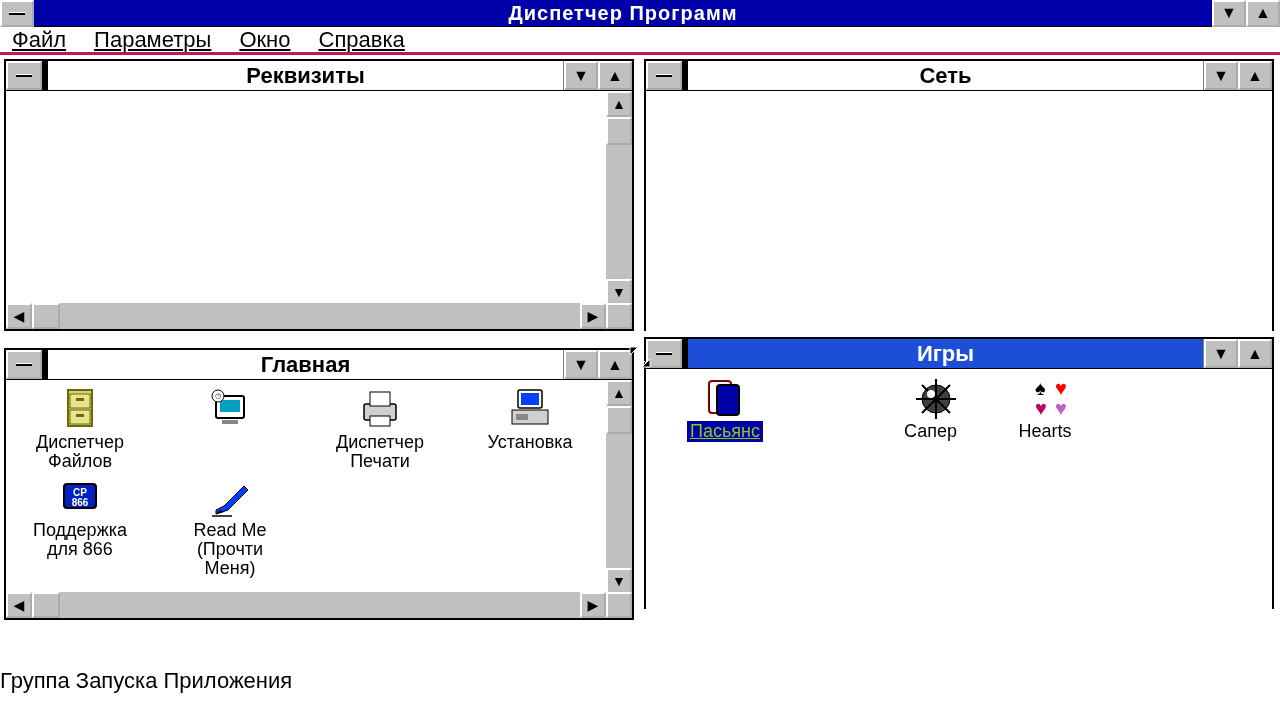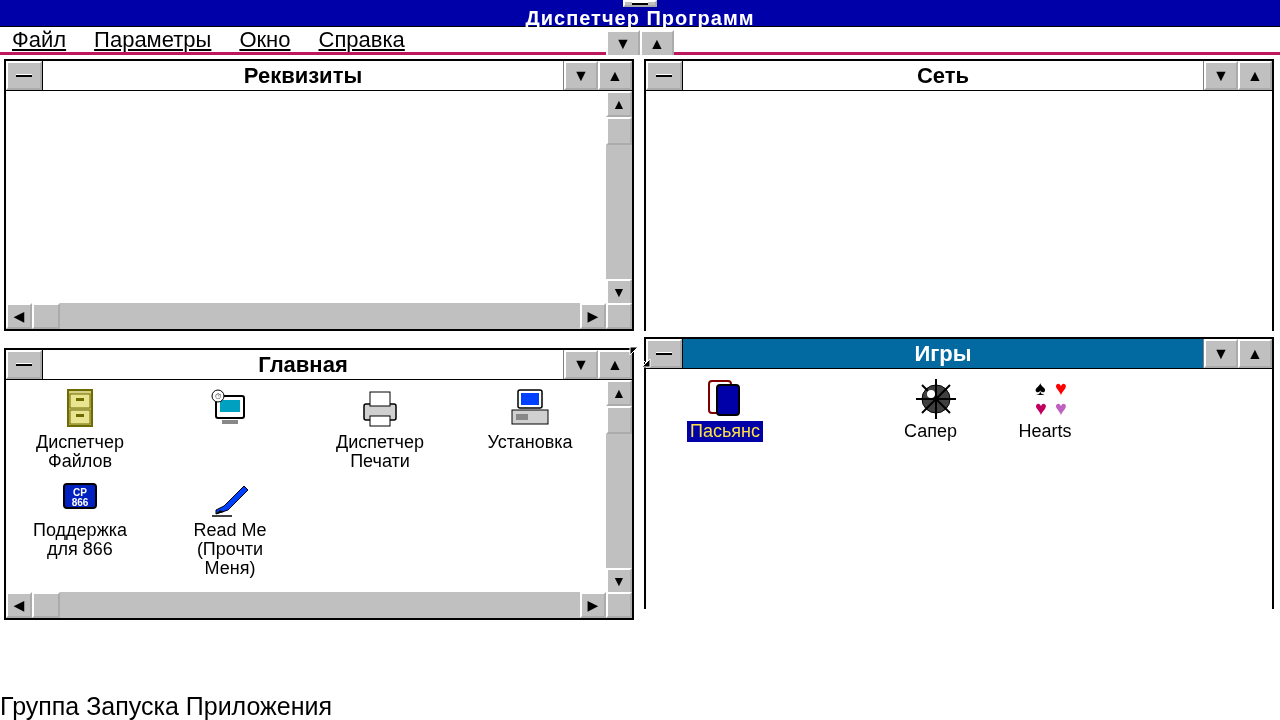--- a/index.html
+++ b/index.html
@@ -3,21 +3,20 @@
 <meta charset="utf-8">
 <style>
 * { box-sizing: border-box; margin: 0; padding: 0; font-family: "Arial", sans-serif; }
 body { width: 1280px; height: 720px; background: #fff; overflow: hidden; position: relative; }
 
 
 .main-titlebar {
   height: 27px; background: #0000A8; color: #fff;
   display: flex; align-items: center; position: relative;
   border-bottom: 1px solid #000;
-  flex-direction: column;
 }
 .main-titlebar .sysmenu {
   width: 34px; height: 27px; background: #c0c0c0;
   border: 2px outset #fff; display: flex; align-items: center; justify-content: center;
 }
 .main-titlebar .sysmenu .dash { width: 16px; height: 3px; background: #000; border-top: 1px solid #fff; }
 .main-titlebar .title { flex: 1; text-align: center; font-size: 20px; font-weight: bold; letter-spacing: 1px; }
 .main-titlebar .winbtns { display: flex; }
 .main-titlebar .winbtn {
   width: 34px; height: 27px; background: #c0c0c0;
@@ -40,27 +39,27 @@
 
 
 .child {
   position: absolute; border: 2px solid #000; background: #c0c0c0;
 }
 .child .ctitlebar {
   height: 30px; display: flex; align-items: stretch;
   border-bottom: 1px solid #000;
 }
 .child .ctitlebar.inactive { background: #fff; color: #000; }
-.child .ctitlebar.active { background: #0369a1; color: #fff; }
+.child .ctitlebar.active { background: #1d4ed8; color: #fff; }
 .child .csys {
   width: 36px; background: #c0c0c0; border: 2px outset #fff;
   display: flex; align-items: center; justify-content: center;
 }
 .child .csys .dash { width: 16px; height: 3px; background: #000; border-top: 1px solid #fff; }
-.child .ctitle { flex: 1; display: flex; align-items: center; justify-content: center; font-size: 22px; font-weight: bold; border-left:1px solid #000000; border-right:1px solid #808080;}
+.child .ctitle { flex: 1; display: flex; align-items: center; justify-content: center; font-size: 22px; font-weight: bold; border-left:6px solid #000000; border-right:1px solid #808080;}
 .child .cbtn {
   width: 34px; background: #c0c0c0; border: 2px outset #fff;
   display: flex; align-items: center; justify-content: center; color: #000; font-size: 16px;
 }
 .child .cbody {
   position: relative; background: #fff; width: 100%;
 }
 
 
 .vscroll {
@@ -90,24 +89,24 @@
 
 .icongrid {
   padding: 6px 4px; display: flex; flex-wrap: wrap; gap: 2px 10px;
 }
 .icon {
   width: 140px; display: flex; flex-direction: column; align-items: center;
   text-align: center; font-size: 18px; line-height: 1.05; cursor: default;
 }
 .icon .pic { width: 48px; height: 44px; margin-bottom: 2px; display: flex; align-items: center; justify-content: center; }
 .icon .lbl { padding: 1px 3px; white-space: pre-line; }
-.icon.selected .lbl { background: #0000A8; color: #fde047; }
-
-
-.bottomtext { position: absolute; left: 0; top: 668px; font-size: 25px; margin-top: 24px; }
+.icon.selected .lbl { background: #0000A8; color: #84cc16; text-decoration: underline; }
+
+
+.bottomtext { position: absolute; left: 0; top: 668px; font-size: 22px; }
 
 
 .resize-cursor {
   position: absolute; width: 24px; height: 24px; pointer-events: none;
 }
 
 
 svg { width: 100%; height: 100%; }
 </style>
 </head>

